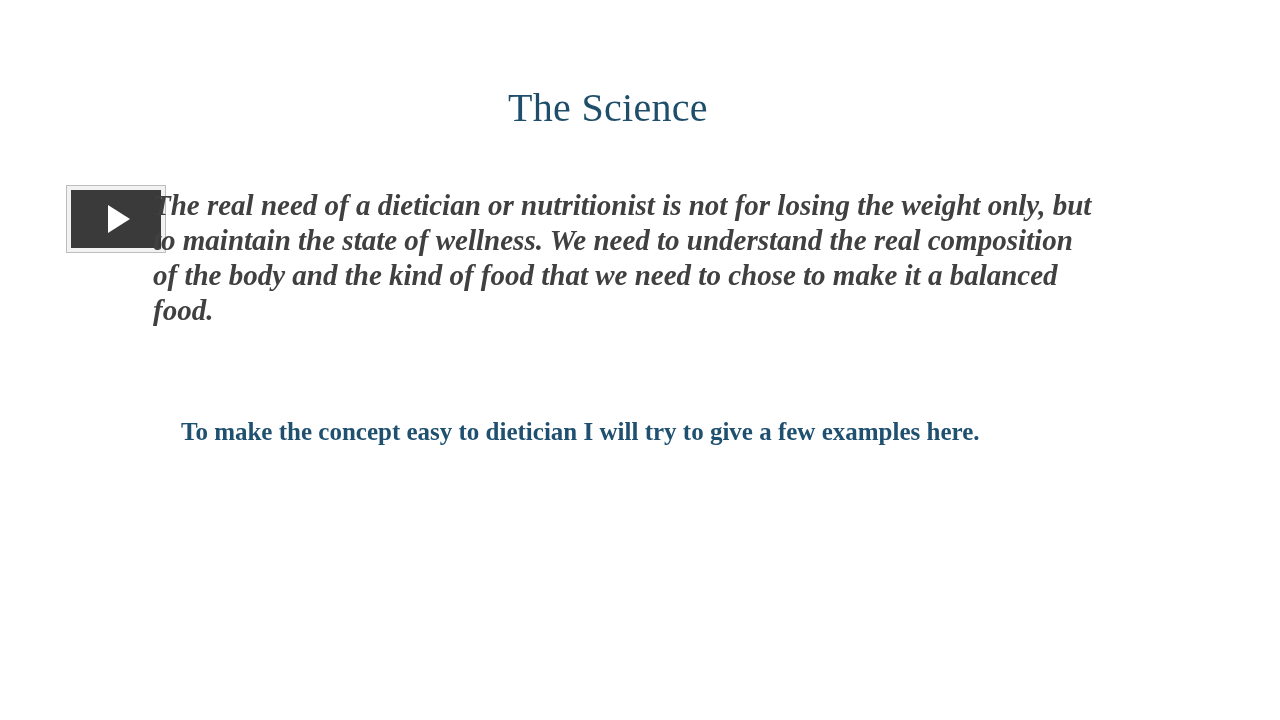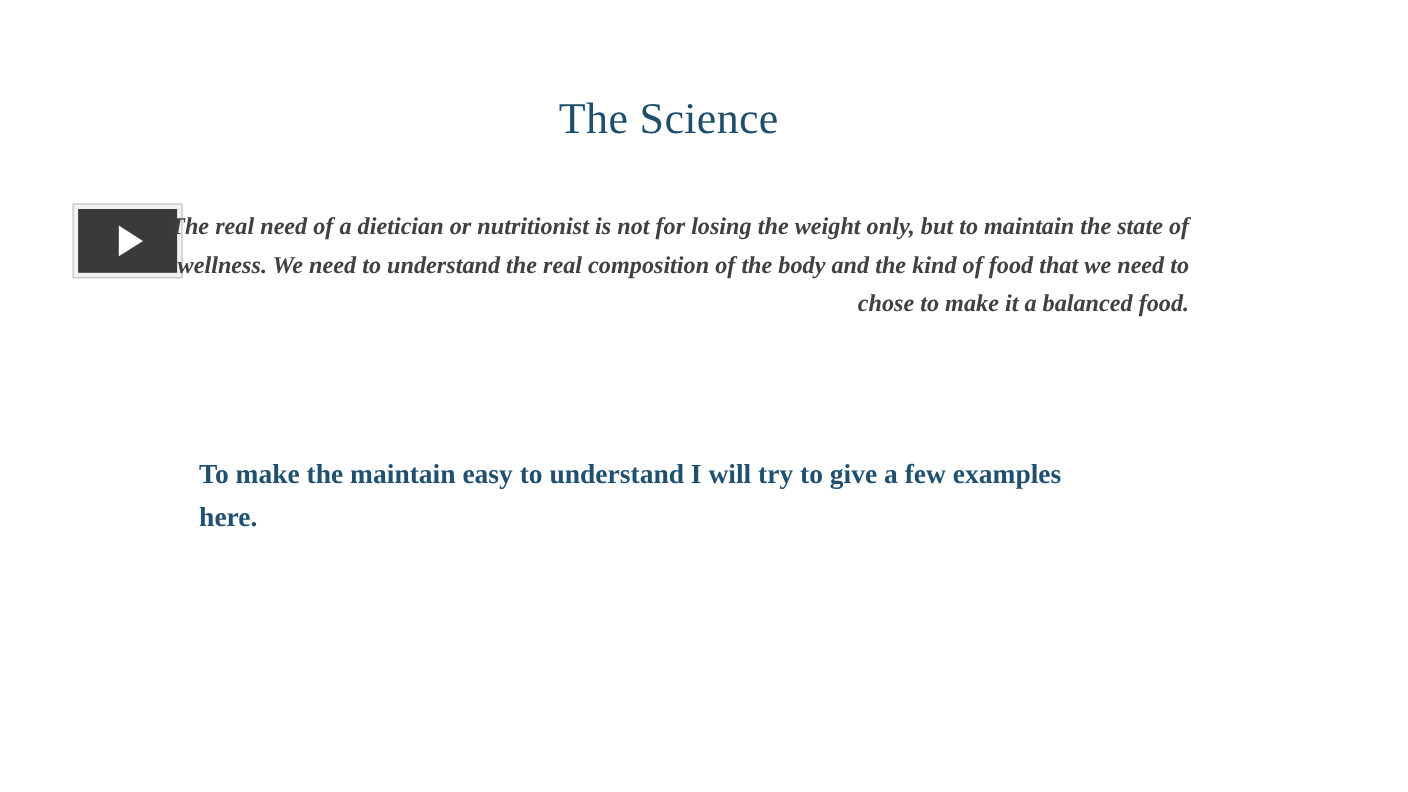--- a/index.html
+++ b/index.html
@@ -59,28 +59,28 @@
     width: 0;
     height: 0;
     border-left: 22px solid #ffffff;
     border-top: 14px solid transparent;
     border-bottom: 14px solid transparent;
     margin-left: 5px;
   }
 
   .body-paragraph {
     position: absolute;
-    left: 141px;
+    left: 153px;
     top: 188px;
     width: 940px;
-    text-align: right;
+    text-align: left;
     font-family: "Liberation Serif", serif;
     font-style: italic;
     font-weight: bold;
-    font-size: 22px;
+    font-size: 29px;
     line-height: 35px;
     color: #404040;
   }
 
   .highlight-paragraph {
     position: absolute;
     left: 181px;
     top: 412px;
     width: 830px;
     text-align: left;
@@ -99,15 +99,15 @@
   <div class="slide-title">The Science</div>
 
   <div class="media-placeholder">
     <div class="media-inner">
       <div class="play-triangle"></div>
     </div>
   </div>
 
   <div class="body-paragraph">The real need of a dietician or nutritionist is not for losing the weight only, but to maintain the state of wellness. We need to understand the real composition of the body and the kind of food that we need to chose to make it a balanced food.</div>
 
-  <div class="highlight-paragraph">To make the maintain easy to understand I will try to give a few examples here.</div>
+  <div class="highlight-paragraph">To make the concept easy to dietician I will try to give a few examples here.</div>
 
 </div>
 
 </body></html>

